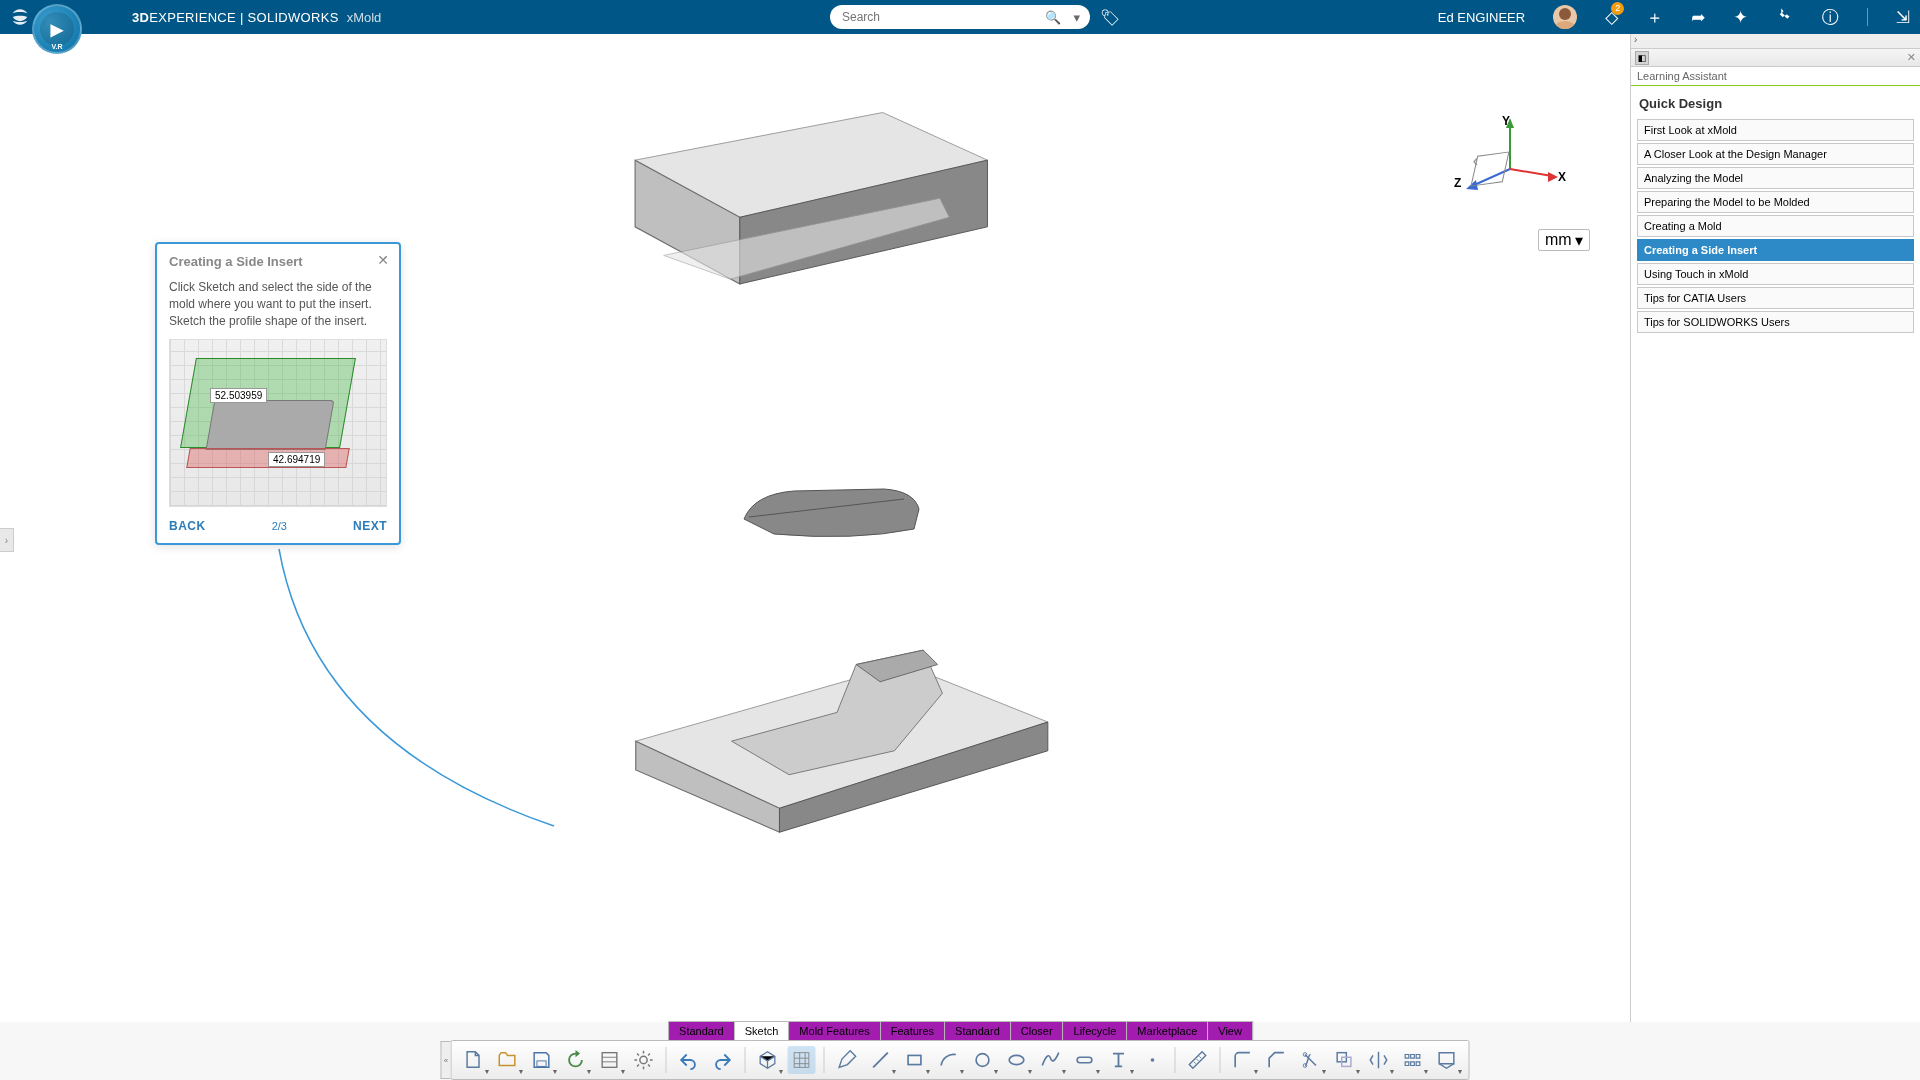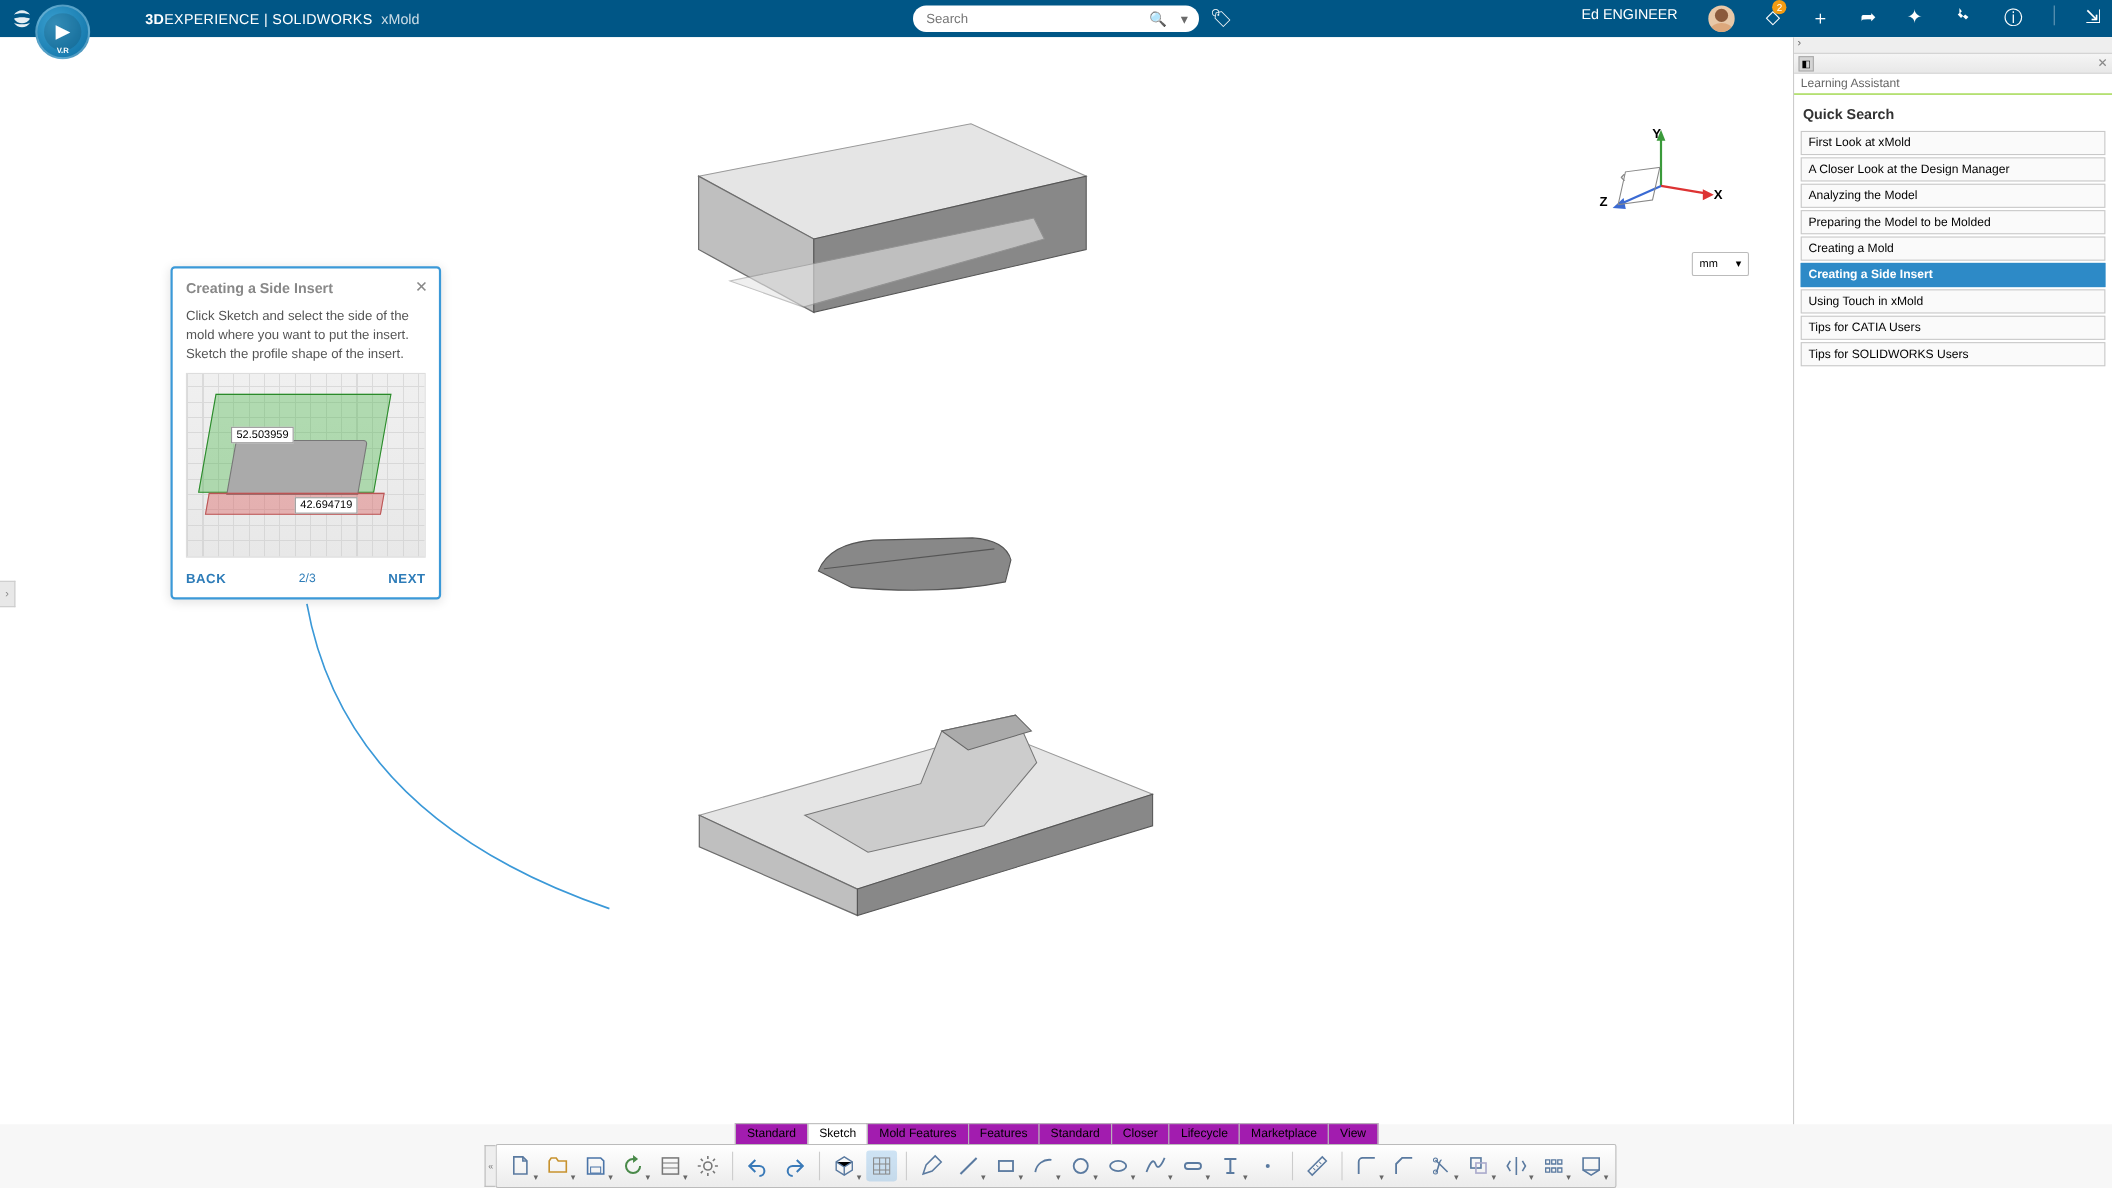--- a/index.html
+++ b/index.html
@@ -12,21 +12,21 @@
 .compass-badge { width: 50px; height: 50px; border-radius: 50%; background: radial-gradient(circle at 35% 35%, #3aa0d0, #0b6ea3); position: absolute; left: 32px; top: 4px; z-index: 10; border: 2px solid rgba(255,255,255,.25); display:flex; align-items:center; justify-content:center; color:#fff; font-size:16px; }
 .compass-inner { width:34px; height:34px; border-radius:50%; background:rgba(0,0,0,.12); display:flex; align-items:center; justify-content:center; font-weight:bold; }
 .compass-sub { position:absolute; bottom:2px; font-size:7px; font-weight:bold;}
 .header-brand { margin-left: 98px; font-weight: 400; letter-spacing: .3px; }
 .header-brand b { font-weight: 700; }
 .header-app { margin-left: 8px; font-size: 13px; color: rgba(255,255,255,.8); }
 .header-search { margin-left: auto; margin-right: 0; width: 260px; height: 24px; background: #fff; border-radius: 12px; display:flex; align-items:center; padding:0 4px 0 12px; color:#777; font-size:12px; position: absolute; left: 50%; transform: translateX(-50%); }
 .header-search input { flex:1; border:none; outline:none; font-size:12px; background:transparent; }
 .header-search .sicon { color:#6a6a6a; padding:0 6px; font-size:13px; }
 .tag-icon { position:absolute; left:calc(50% + 140px); color:#fff; font-size:16px; }
-.header-right { margin-left:auto; display:flex; align-items:flex-start; gap:28px; padding-right:10px; }
+.header-right { margin-left:auto; display:flex; align-items:center; gap:28px; padding-right:10px; }
 .header-user { font-size:13px; }
 .avatar { width:24px; height:24px; border-radius:50%; background:#e8c8a8; display:inline-block; position:relative; overflow:hidden; }
 .avatar::before{content:"";position:absolute;width:12px;height:12px;border-radius:50%;background:#8b5a3c;top:3px;left:6px;}
 .avatar::after{content:"";position:absolute;width:20px;height:12px;border-radius:50% 50% 0 0;background:#dda87c;bottom:-4px;left:2px;}
 .hicon { color:#fff; font-size:17px; cursor:pointer; position:relative; }
 .notif-badge { position:absolute; top:-5px; right:-6px; background:#f39c12; color:#fff; border-radius:50%; width:13px; height:13px; font-size:9px; display:flex; align-items:center; justify-content:center; }
 .divider { width:1px; height:18px; background:rgba(255,255,255,.4); }
 
 
 .main { flex:1; display:flex; position:relative; background:#fff; }
@@ -44,21 +44,21 @@
 
 .triad { position:absolute; right:70px; top:80px; width:100px; height:90px; font-size:12px; font-weight:bold; }
 .triad svg { overflow:visible; }
 .triad-x { fill:#d33; }
 .triad-y { fill:#3a9a3a; }
 .triad-z { fill:#3a6ad3; }
 
 .expand-left { position:absolute; left:0; top:50%; width:14px; height:24px; background:#e8e8e8; border:1px solid #ccc; border-left:none; display:flex; align-items:center; justify-content:center; font-size:10px; color:#888; cursor:pointer; }
 .collapse-left-arrow { position:absolute; right:152px; top:118px; color:#888; font-size:16px; cursor:pointer; }
 
-.unit-select { position:absolute; right:40px; top:195px; width:52px; height:22px; border:1px solid #bbb; background:#fff; font-size:10px; display:flex; align-items:center; padding:0 6px; justify-content:space-between; cursor:pointer; border-radius:2px; }
+.unit-select { position:absolute; right:40px; top:195px; width:52px; height:22px; border:1px solid #bbb; background:#fff; font-size:16px; display:flex; align-items:center; padding:0 6px; justify-content:space-between; cursor:pointer; border-radius:2px; }
 
 
 .tour-dialog { position:absolute; left:155px; top:208px; width:246px; background:#fff; border:2px solid #3b99d8; border-radius:4px; box-shadow:0 2px 10px rgba(0,0,0,.12); padding:10px 12px; z-index:30; }
 .tour-dialog h3 { font-size:13px; color:#888; font-weight:600; margin-bottom:10px; }
 .tour-dialog .close { position:absolute; right:10px; top:8px; color:#888; font-size:14px; cursor:pointer; }
 .tour-dialog p { font-size:12px; color:#555; line-height:1.4; margin-bottom:10px; }
 .tour-img { width:100%; height:168px; border:1px solid #ddd; position:relative; background:linear-gradient(#f0f0f0, #e8e8e8); overflow:hidden; }
 .tour-img-grid { position:absolute; inset:0; background-image:repeating-linear-gradient(0deg,#ccc 0,#ccc 1px,transparent 1px,transparent 14px),repeating-linear-gradient(90deg,#ccc 0,#ccc 1px,transparent 1px,transparent 14px); opacity:.6; }
 .tour-img-green { position:absolute; left:18px; top:18px; width:160px; height:90px; background:rgba(60,180,60,.35); border:1px solid #2a8a2a; transform:skewX(-10deg); }
 .tour-img-gray { position:absolute; left:40px; top:60px; width:120px; height:50px; background:#aaa; border:1px solid #777; transform:skewX(-10deg); border-radius:4px 4px 0 0; }
@@ -216,21 +216,21 @@
 
   <div class="right-panel">
     <div class="rp-tabbar">
         <span class="rp-tabbar-chev">›</span>
       </div>
     <div class="rp-tabhead">
       <span class="rp-tabhead-icon">◧</span>
       <span class="rp-tabhead-close">✕</span>
     </div>
     <div class="rp-title">Learning Assistant</div>
-    <div class="rp-section-title">Quick Search</div>
+    <div class="rp-section-title">Quick Design</div>
     <div class="tour-list" id="tour-list">
         <div class="tour-item">First Look at xMold</div>
         <div class="tour-item">A Closer Look at the Design Manager</div>
         <div class="tour-item">Analyzing the Model</div>
         <div class="tour-item">Preparing the Model to be Molded</div>
         <div class="tour-item">Creating a Mold</div>
         <div class="tour-item active">Creating a Side Insert</div>
         <div class="tour-item">Using Touch in xMold</div>
         <div class="tour-item">Tips for CATIA Users</div>
         <div class="tour-item">Tips for SOLIDWORKS Users</div>

